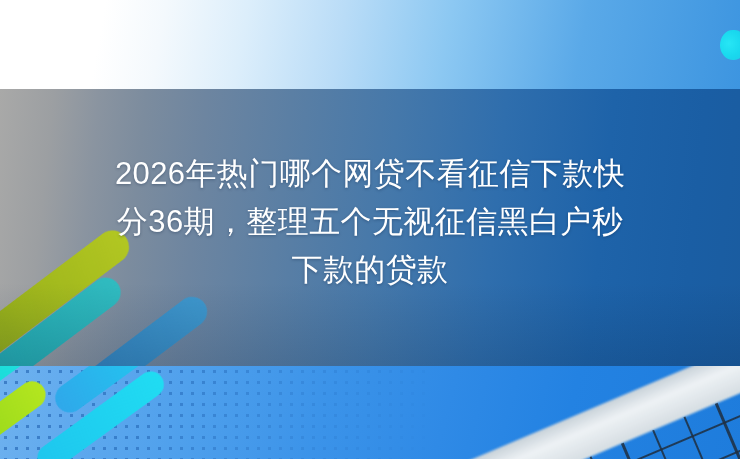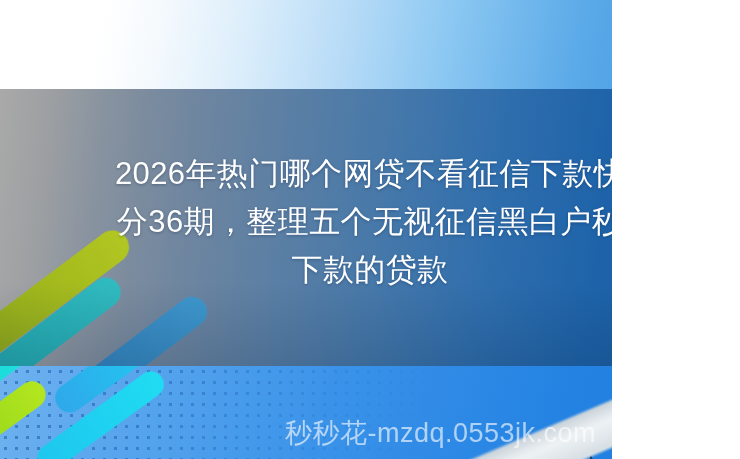--- a/index.html
+++ b/index.html
@@ -2,21 +2,21 @@
 <html><head>
 <meta charset="utf-8">
 <style>
   html, body {
     margin: 0;
     padding: 0;
     background: #ffffff;
   }
   #stage {
     position: relative;
-    width: 612px;
+    width: 740px;
     height: 459px;
     overflow: hidden;
     font-family: "Liberation Sans", "DejaVu Sans", sans-serif;
   }
 
   
   .band-top {
     position: absolute;
     left: 0; top: 0;
     width: 740px; height: 89px;
@@ -226,15 +226,14 @@
     <div class="net-wrap">
       <div class="net-band"></div>
       <div class="net-mesh"></div>
     </div>
   </div>
 
   <div class="title">2026年热门哪个网贷不看征信下款快
 分36期，整理五个无视征信黑白户秒
 下款的贷款</div>
 
-  <div class="watermark">秒秒花-mzdq.0553jk.com</div>
 
 </div>
 
 </body></html>

